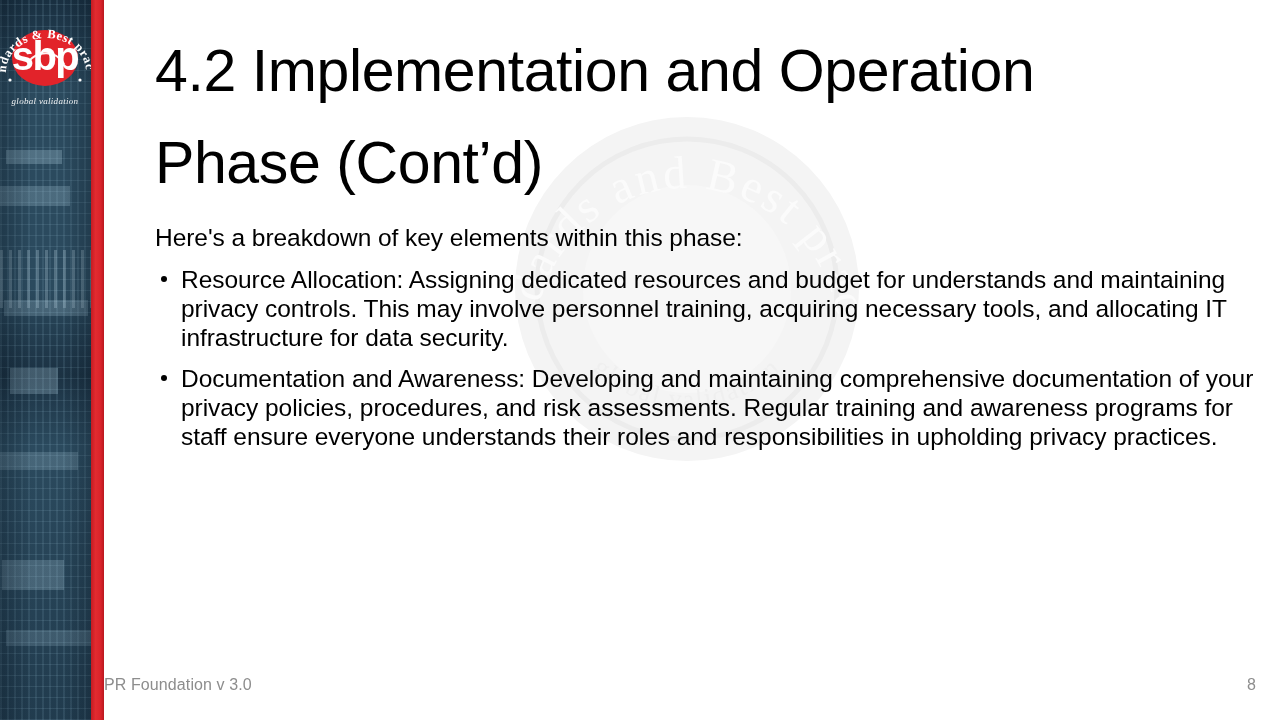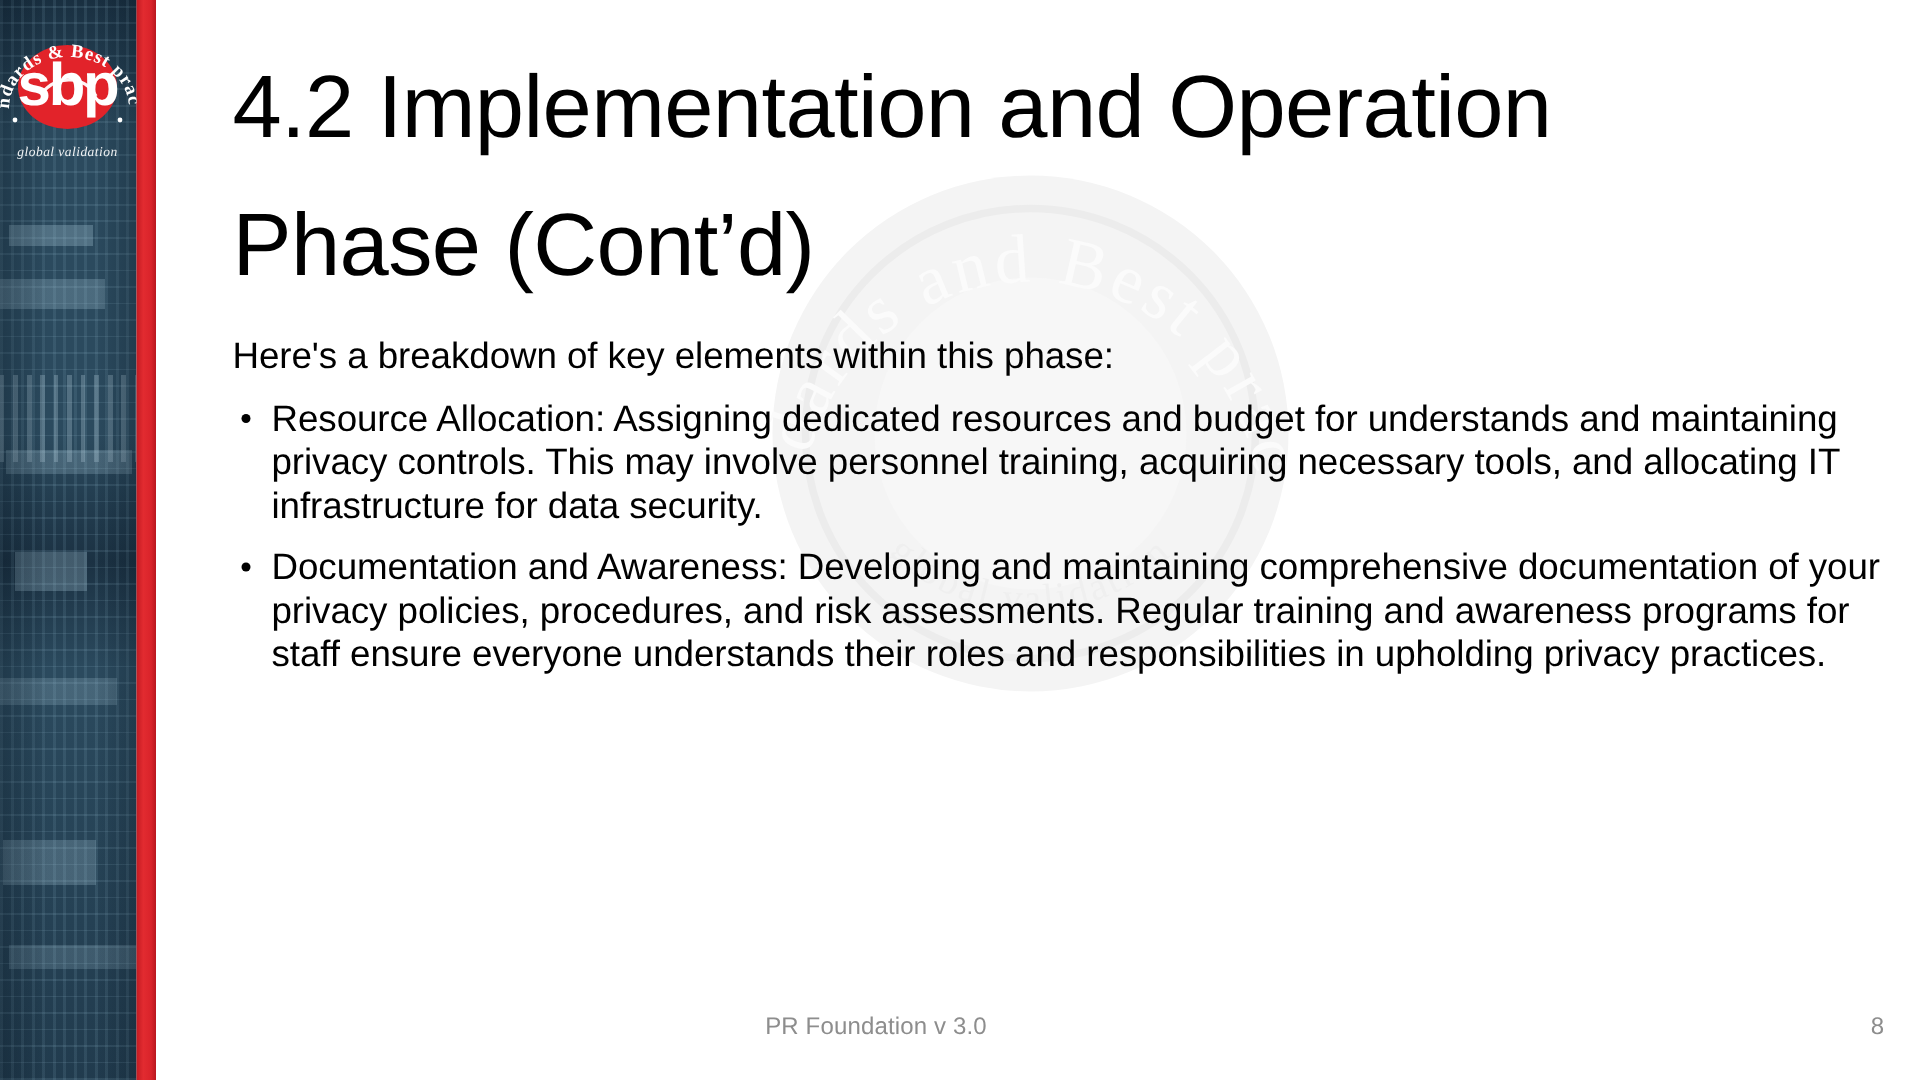--- a/index.html
+++ b/index.html
@@ -175,21 +175,21 @@
     background: #000000;
   }
   .btitle { font-weight: normal; }
 
   
   #footer-text {
     position: absolute;
     left: 0;
     top: 676px;
     width: 960px;
-    text-align: center;
+    text-align: left;
     font-size: 16px;
     color: #8d8d8d;
     letter-spacing: .1px;
   }
   #page-number {
     position: absolute;
     right: 24px;
     top: 676px;
     font-size: 16px;
     color: #8d8d8d;

